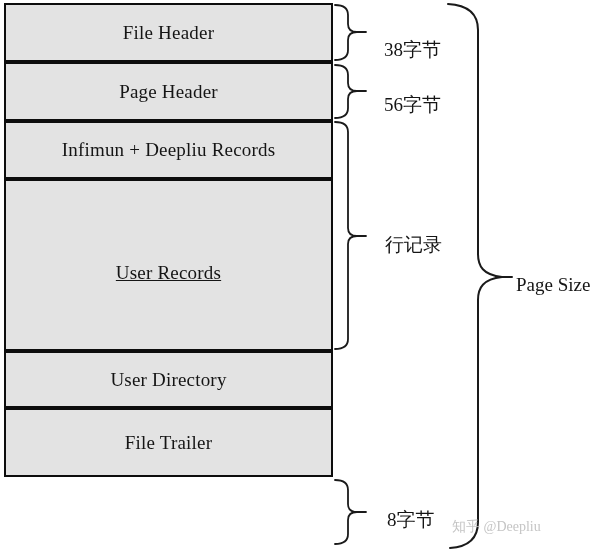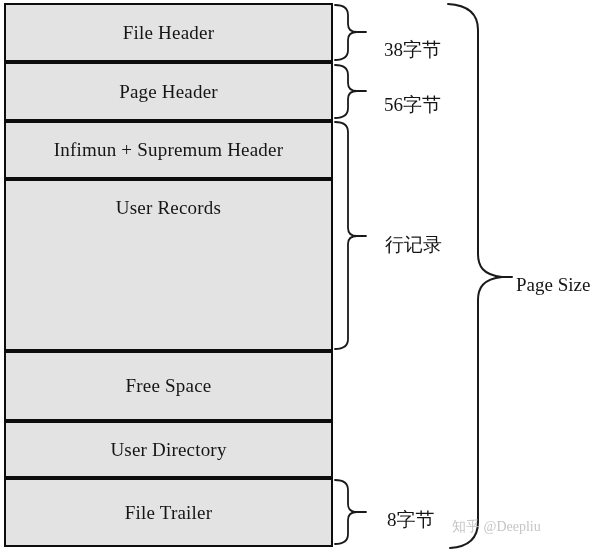--- a/index.html
+++ b/index.html
@@ -29,21 +29,21 @@
     display: flex;
     align-items: center;
     justify-content: center;
     font-size: 19px;
     color: #151515;
     letter-spacing: 0.2px;
   }
   .box.h1 { height: 59px; }
   .box.h2 { height: 59px; }
   .box.h3 { height: 58px; }
-  .box.h4 { height: 172px; align-items: flex-start; padding-top: 16px; }
+  .box.h4 { height: 172px; align-items: center; padding-top: 16px; text-decoration: underline; }
   .box.h5 { height: 70px; }
   .box.h6 { height: 57px; }
   .box.h7 { height: 69px; }
   .overlay {
     position: absolute;
     left: 0;
     top: 0;
     width: 600px;
     height: 555px;
     pointer-events: none;
@@ -86,27 +86,24 @@
 <div class="canvas">
 
   <div class="stack">
     <div class="box h1">
       <span>File Header</span>
     </div>
     <div class="box h2">
       <span>Page Header</span>
     </div>
     <div class="box h3">
-      <span>Infimun + Supremum Header</span>
+      <span>Infimun + Deepliu Records</span>
     </div>
     <div class="box h4">
       <span>User Records</span>
-    </div>
-    <div class="box h5">
-      <span>Free Space</span>
     </div>
     <div class="box h6">
       <span>User Directory</span>
     </div>
     <div class="box h7">
       <span>File Trailer</span>
     </div>
   </div>
 
   <svg class="overlay" viewBox="0 0 600 555" xmlns="http://www.w3.org/2000/svg">

